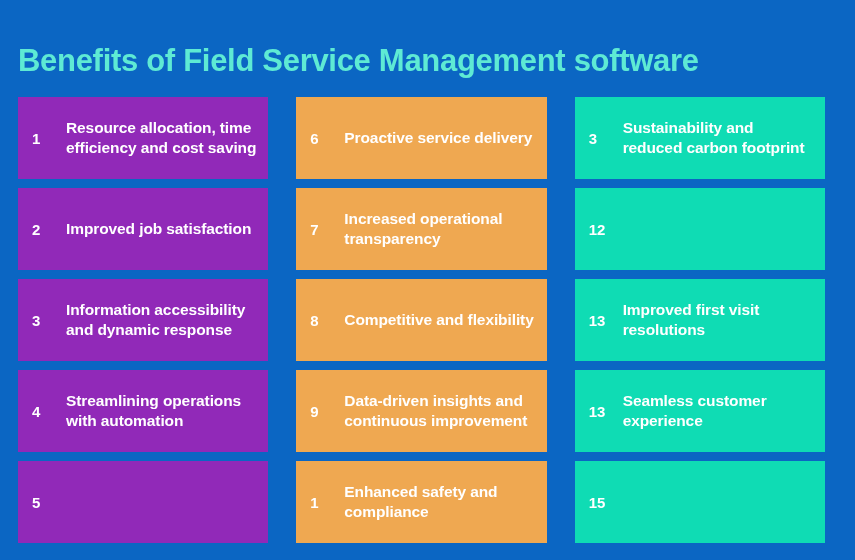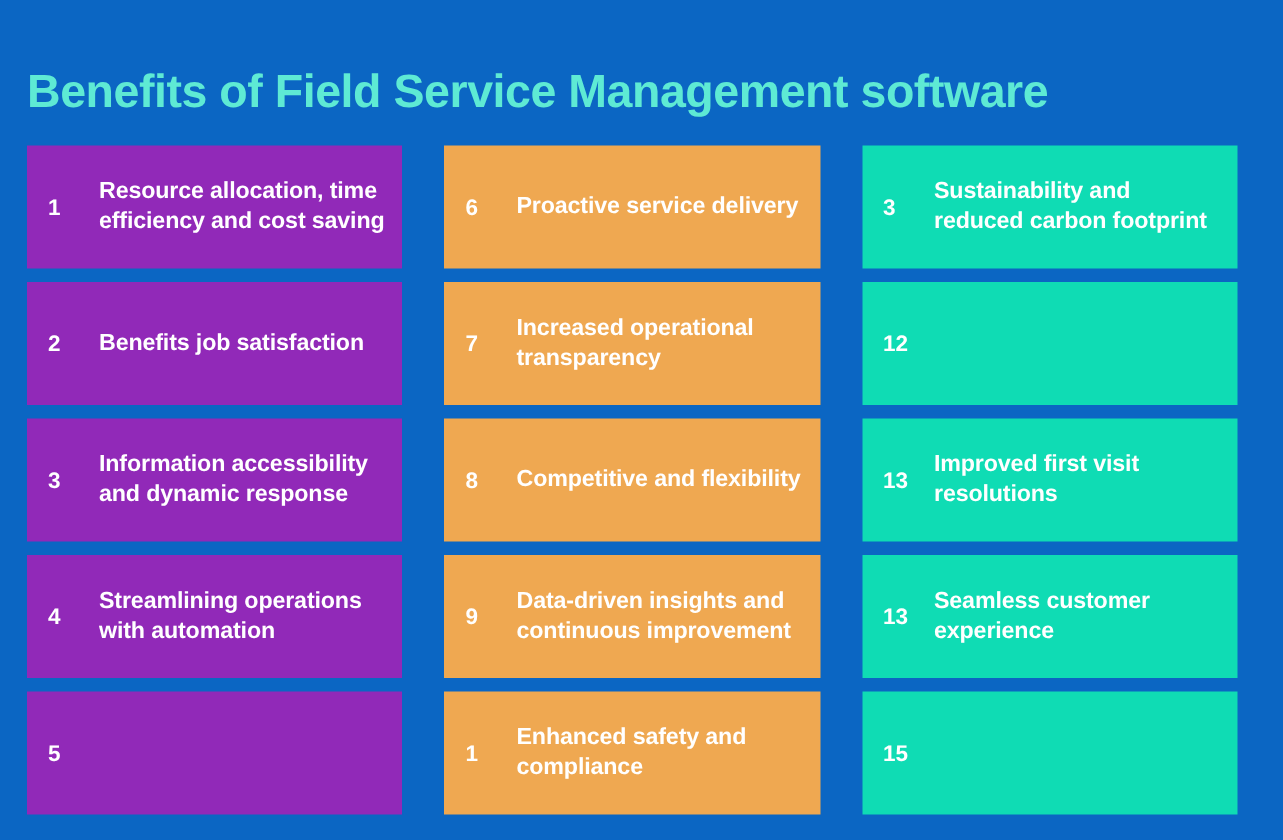--- a/index.html
+++ b/index.html
@@ -93,21 +93,21 @@
 
   <div class="columns">
 
     <div class="column">
       <div class="card card-purple">
         <div class="card-num">1</div>
         <div class="card-text">Resource allocation, time efficiency and cost saving</div>
       </div>
       <div class="card card-purple">
         <div class="card-num">2</div>
-        <div class="card-text">Benefits job satisfaction</div>
+        <div class="card-text">Improved job satisfaction</div>
       </div>
       <div class="card card-purple">
         <div class="card-num">3</div>
         <div class="card-text">Information accessibility and dynamic response</div>
       </div>
       <div class="card card-purple">
         <div class="card-num">4</div>
         <div class="card-text">Streamlining operations with automation</div>
       </div>
       <div class="card card-purple">

